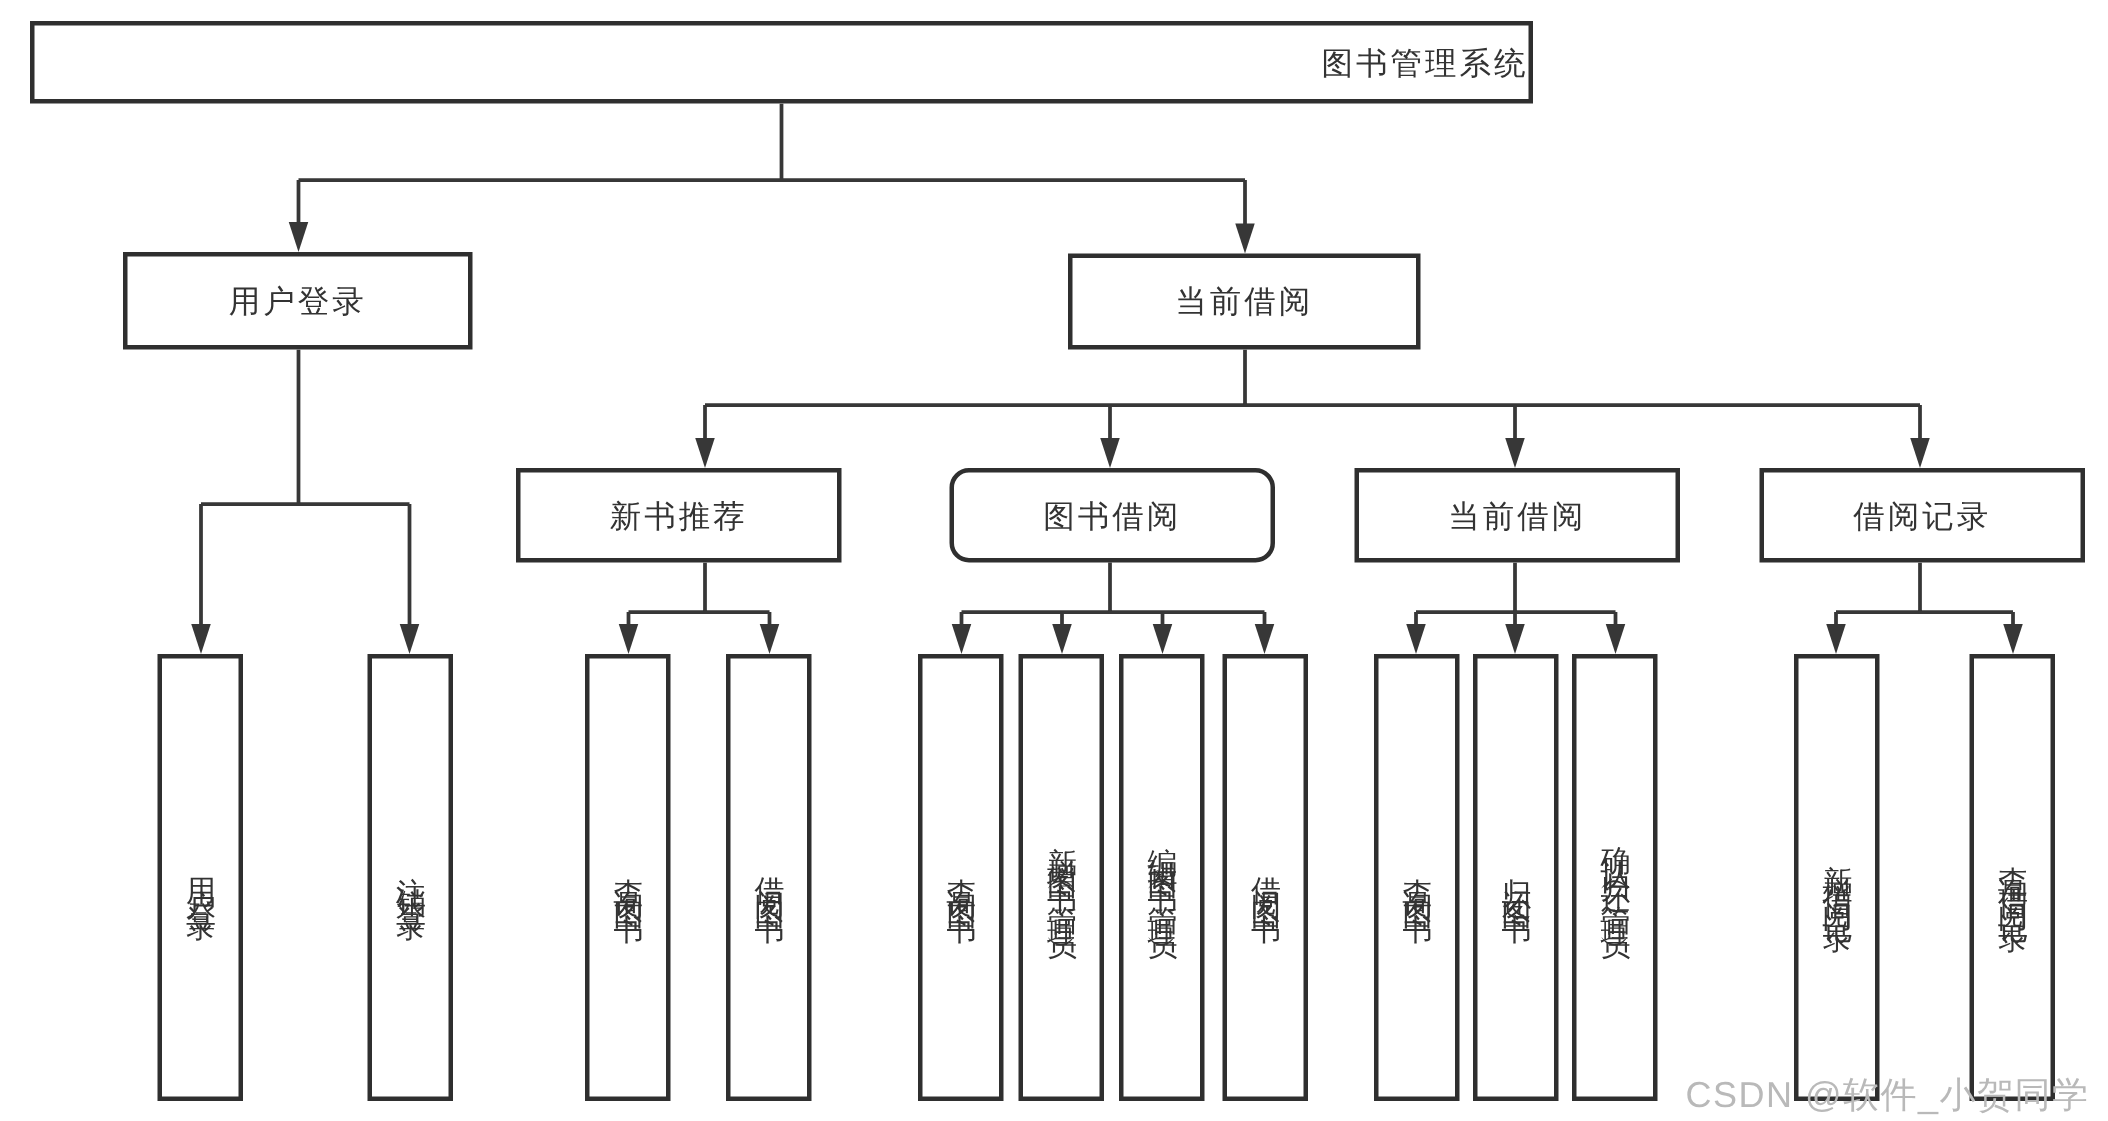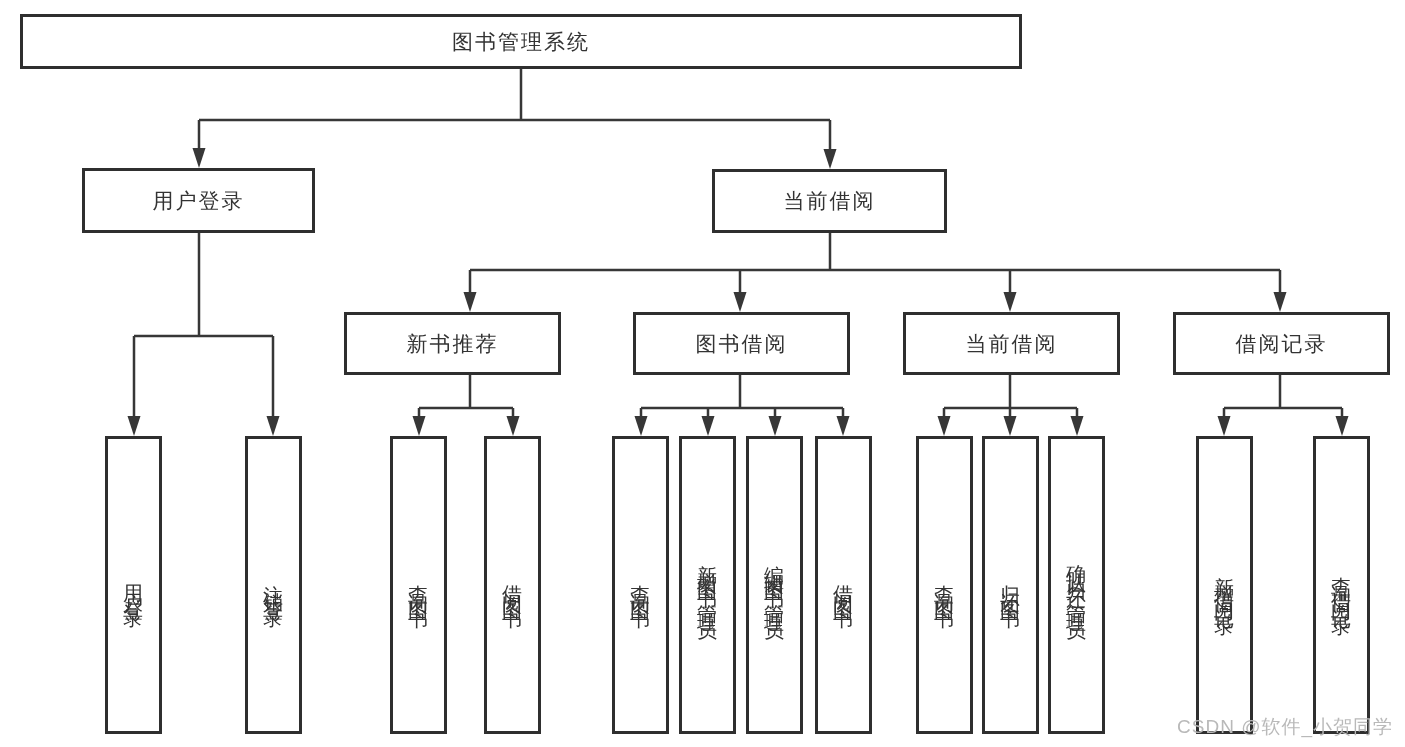--- a/index.html
+++ b/index.html
@@ -30,42 +30,42 @@
   .box {
     position: absolute;
     background: #fff;
     border: 3px solid var(--border);
     display: flex;
     align-items: center;
     justify-content: center;
     color: var(--text);
   }
   .hbox { font-size: 21px; letter-spacing: 2px; }
-  .root-box { border-width: 3px; }
+  .root-box { border-width: 3px; justify-content: flex-end; }
 
   .leaf {
     width: 57px;
     top: 436px;
     height: 298px;
   }
   .leaf span {
     writing-mode: vertical-rl;
     text-orientation: mixed;
     font-size: 20px;
     letter-spacing: 8px;
     line-height: 1;
     color: var(--text);
     white-space: nowrap;
   }
 
   .watermark {
     position: absolute;
     top: 714px;
     right: 12px;
-    font-size: 19px;
+    font-size: 24px;
     color: var(--watermark);
     letter-spacing: 1px;
     z-index: 5;
   }
 </style>
 </head>
 <body>
 
 <div class="stage">
 
@@ -116,21 +116,21 @@
   <div class="box hbox" style="left:82px; top:168px; width:233px; height:65px;">
     <span>用户登录</span>
   </div>
   <div class="box hbox" style="left:712px; top:169px; width:235px; height:64px;">
     <span>当前借阅</span>
   </div>
 
   <div class="box hbox" style="left:344px; top:312px; width:217px; height:63px;">
     <span>新书推荐</span>
   </div>
-  <div class="box hbox" style="left:633px; top:312px; width:217px; height:63px;">
+  <div class="box hbox" style="left:633px; top:312px; width:217px; height:63px;border-radius:13px;">
     <span>图书借阅</span>
   </div>
   <div class="box hbox" style="left:903px; top:312px; width:217px; height:63px;">
     <span>当前借阅</span>
   </div>
   <div class="box hbox" style="left:1173px; top:312px; width:217px; height:63px;">
     <span>借阅记录</span>
   </div>
 
   <div class="box leaf" style="left:105px;">

